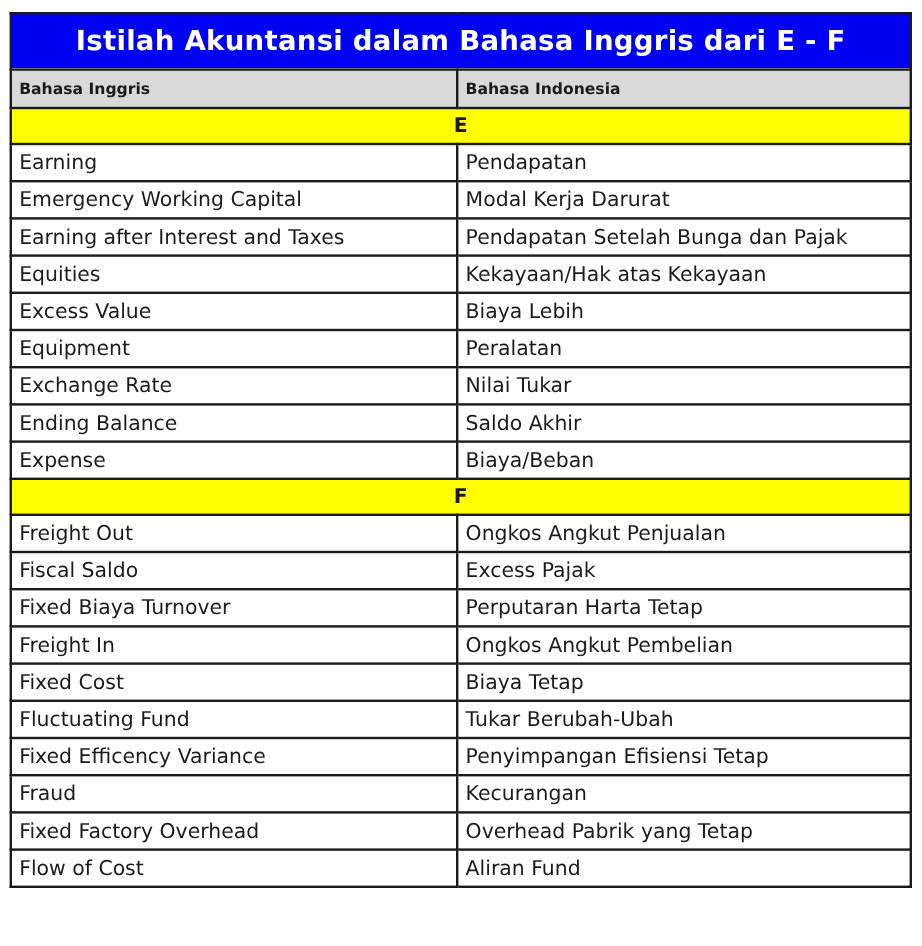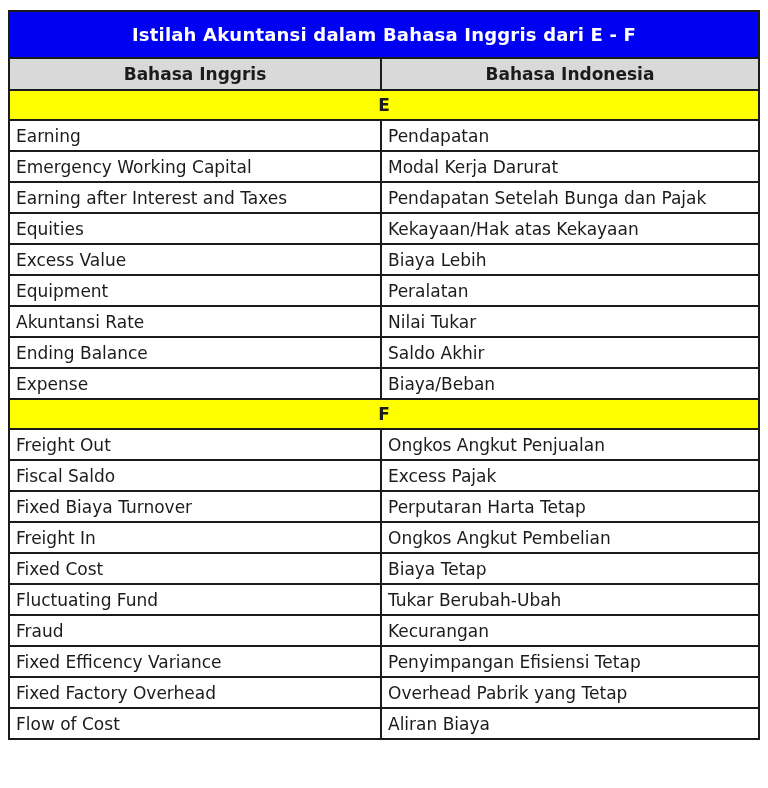--- a/index.html
+++ b/index.html
@@ -34,28 +34,28 @@
     overflow: hidden;
     white-space: nowrap;
   }
   col.col-en { width: 49.6%; }
   col.col-id { width: 50.4%; }
   .title-cell {
     background: var(--c-title-bg);
     color: var(--c-title-text);
     font-weight: bold;
     text-align: center;
-    font-size: 18px;
+    font-size: 23px;
     height: 47px;
     letter-spacing: 0.2px;
   }
   th.header-cell {
     background: var(--c-header-bg);
-    text-align: center;
-    font-size: 17px;
+    text-align: left;
+    font-size: 13px;
     font-weight: bold;
     padding: 3px 6px;
     height: 32px;
   }
   td.section-cell {
     background: var(--c-section-bg);
     font-weight: bold;
     text-align: center;
     font-size: 17px;
     padding: 2px;
@@ -109,21 +109,21 @@
         </tr>
         <tr>
           <td class="term-cell">Excess Value</td>
           <td class="term-cell">Biaya Lebih</td>
         </tr>
         <tr>
           <td class="term-cell">Equipment</td>
           <td class="term-cell">Peralatan</td>
         </tr>
         <tr>
-          <td class="term-cell">Akuntansi Rate</td>
+          <td class="term-cell">Exchange Rate</td>
           <td class="term-cell">Nilai Tukar</td>
         </tr>
         <tr>
           <td class="term-cell">Ending Balance</td>
           <td class="term-cell">Saldo Akhir</td>
         </tr>
         <tr>
           <td class="term-cell">Expense</td>
           <td class="term-cell">Biaya/Beban</td>
         </tr>
@@ -148,30 +148,30 @@
         </tr>
         <tr>
           <td class="term-cell">Fixed Cost</td>
           <td class="term-cell">Biaya Tetap</td>
         </tr>
         <tr>
           <td class="term-cell">Fluctuating Fund</td>
           <td class="term-cell">Tukar Berubah-Ubah</td>
         </tr>
         <tr>
+          <td class="term-cell">Fixed Efficency Variance</td>
+          <td class="term-cell">Penyimpangan Efisiensi Tetap</td>
+        </tr>
+        <tr>
           <td class="term-cell">Fraud</td>
           <td class="term-cell">Kecurangan</td>
-        </tr>
-        <tr>
-          <td class="term-cell">Fixed Efficency Variance</td>
-          <td class="term-cell">Penyimpangan Efisiensi Tetap</td>
         </tr>
         <tr>
           <td class="term-cell">Fixed Factory Overhead</td>
           <td class="term-cell">Overhead Pabrik yang Tetap</td>
         </tr>
         <tr>
           <td class="term-cell">Flow of Cost</td>
-          <td class="term-cell">Aliran Biaya</td>
+          <td class="term-cell">Aliran Fund</td>
         </tr>
       </tbody>
   </table>
 </div>
 
 </body></html>

